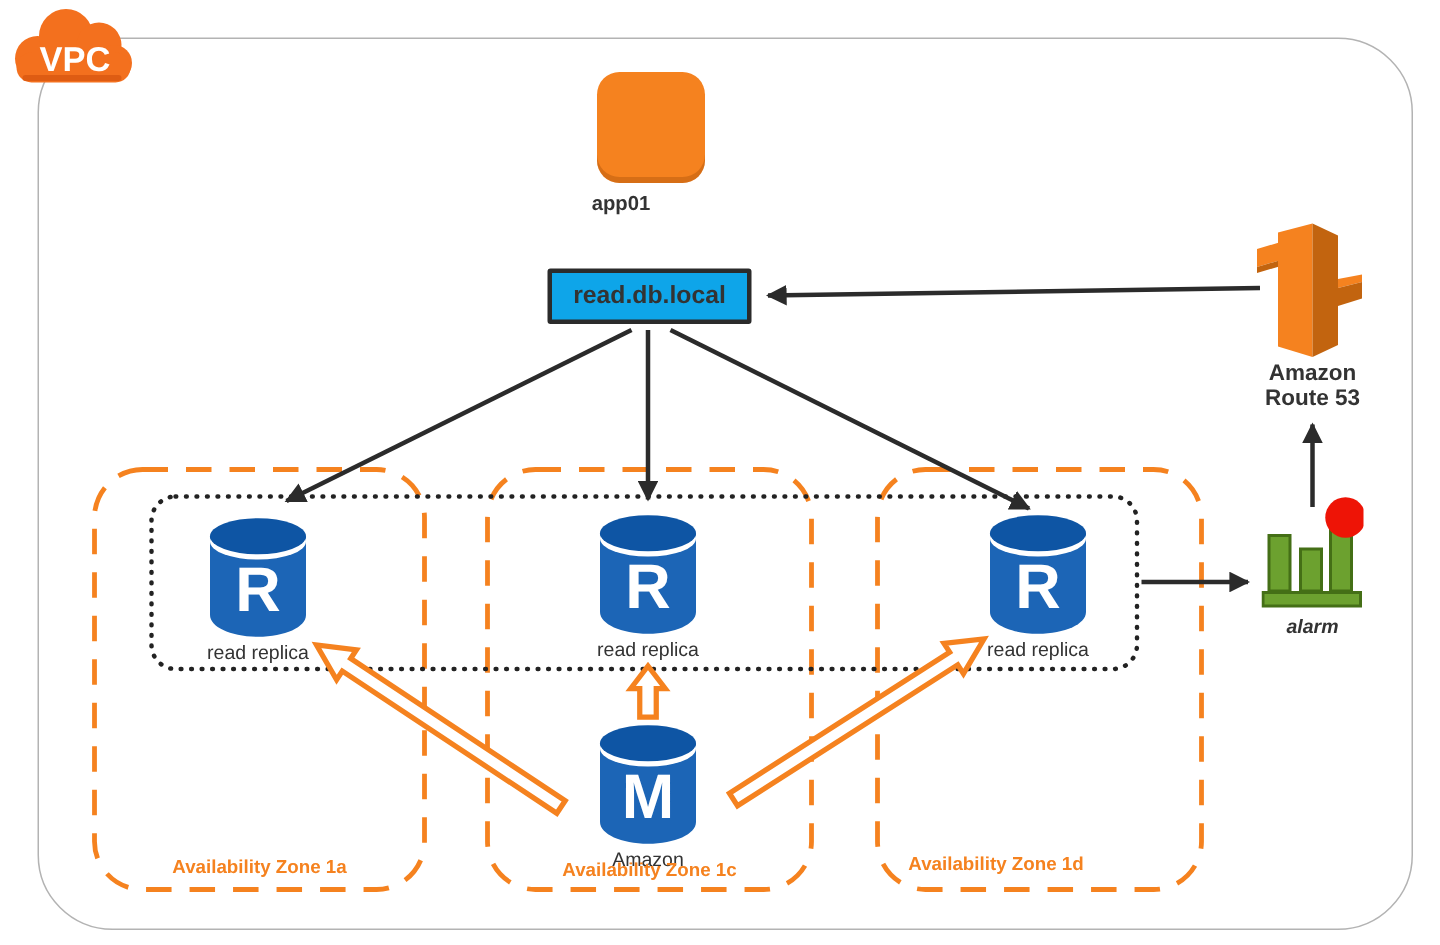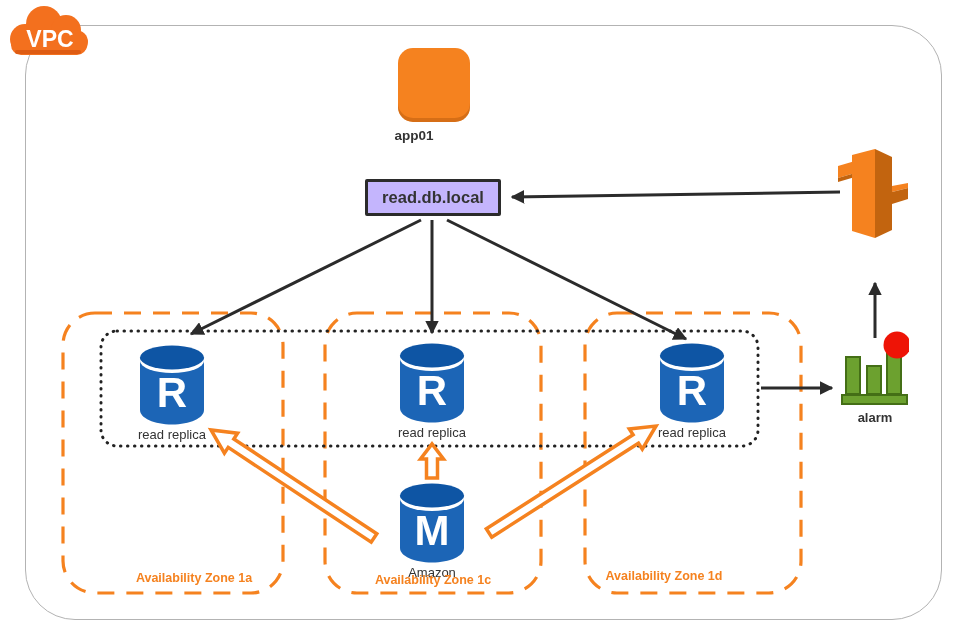--- a/index.html
+++ b/index.html
@@ -16,45 +16,45 @@
   
   .vpc-cloud{left:5px;top:4px;width:88px;height:56px;}
   .vpc-cloud text{font-family:"Liberation Sans",sans-serif;font-weight:800;}
 
   
   .app-box{left:398px;top:48px;width:72px;height:74px;background:#F5821F;border-radius:15px;
            box-shadow:inset 0 -4px 0 rgba(178,86,10,.45);}
   .app-label{left:378px;top:128px;width:72px;text-align:center;font-size:13.5px;font-weight:bold;}
 
   
-  .dns-box{left:365px;top:179px;width:130px;height:31px;border:3px solid #2b2b2b;background:#c4b5fd;
+  .dns-box{left:365px;top:179px;width:130px;height:31px;border:3px solid #2b2b2b;background:#0ea5e9;
            border-radius:2px;text-align:center;line-height:31px;font-size:16.5px;font-weight:bold;}
 
   
   .r53-icon{left:838px;top:146px;width:70px;height:96px;}
   .r53-label{left:828px;top:240px;width:94px;text-align:center;font-size:15px;line-height:17px;font-weight:bold;}
 
   
   .alarm-icon{left:841px;top:330px;width:68px;height:76px;}
-  .alarm-label{left:841px;top:410px;width:68px;text-align:center;font-size:13px;font-weight:bold;}
+  .alarm-label{left:841px;top:410px;width:68px;text-align:center;font-size:13px;font-weight:bold;font-style:italic;}
 
   
   .node{width:66px;}
   .node svg{display:block;}
   .node .letter{font-family:"Liberation Sans",sans-serif;font-weight:800;}
   .node-label{position:absolute;top:83px;left:50%;transform:translateX(-50%);white-space:nowrap;
               font-size:13px;font-weight:normal;color:#333;}
   .replica1{left:139px;top:344px;}
   .replica2{left:399px;top:342px;}
   .replica3{left:659px;top:342px;}
   .master{left:399px;top:482px;}
 
   
   .zone-label{color:#F5821F;font-size:12.5px;font-weight:bold;white-space:nowrap;transform:translateX(-50%);}
-  .zl1{left:173px;top:571px;margin-left:21px;}
+  .zl1{left:173px;top:571px;}
   .zl2{left:433px;top:573px;text-align:center;}
   .zl3{left:664px;top:569px;}
 </style>
 </head>
 <body>
 
 <div class="canvas">
 
   <div class="abs vpc-border"></div>
 
@@ -99,20 +99,21 @@
   <div class="abs dns-box">read.db.local</div>
 
   <svg class="abs r53-icon" viewBox="0 0 70 96">
     <polygon points="0,20 17,15 17,27 0,32" fill="#F5821F"></polygon>
     <polygon points="0,32 17,27 17,31 0,36" fill="#C2640F"></polygon>
     <polygon points="14,9 37,3 37,92 14,85" fill="#F5821F"></polygon>
     <polygon points="37,3 54,11 54,84 37,92" fill="#C2640F"></polygon>
     <polygon points="54,40 70,37 70,42 54,46" fill="#F5821F"></polygon>
     <polygon points="54,46 70,42 70,53 54,58" fill="#C2640F"></polygon>
   </svg>
+  <div class="abs r53-label">Amazon Route 53</div>
 
   <svg class="abs alarm-icon" viewBox="0 0 68 76">
     <rect x="5" y="27" width="14" height="37" fill="#6CA12F" stroke="#446F16" stroke-width="2"></rect>
     <rect x="26" y="36" width="14" height="28" fill="#6CA12F" stroke="#446F16" stroke-width="2"></rect>
     <rect x="46" y="22" width="14" height="42" fill="#6CA12F" stroke="#446F16" stroke-width="2"></rect>
     <rect x="1" y="65" width="65" height="9" fill="#6CA12F" stroke="#446F16" stroke-width="2"></rect>
     <circle cx="56" cy="15" r="13.5" fill="#EE1406"></circle>
   </svg>
   <div class="abs alarm-label">alarm</div>
 

